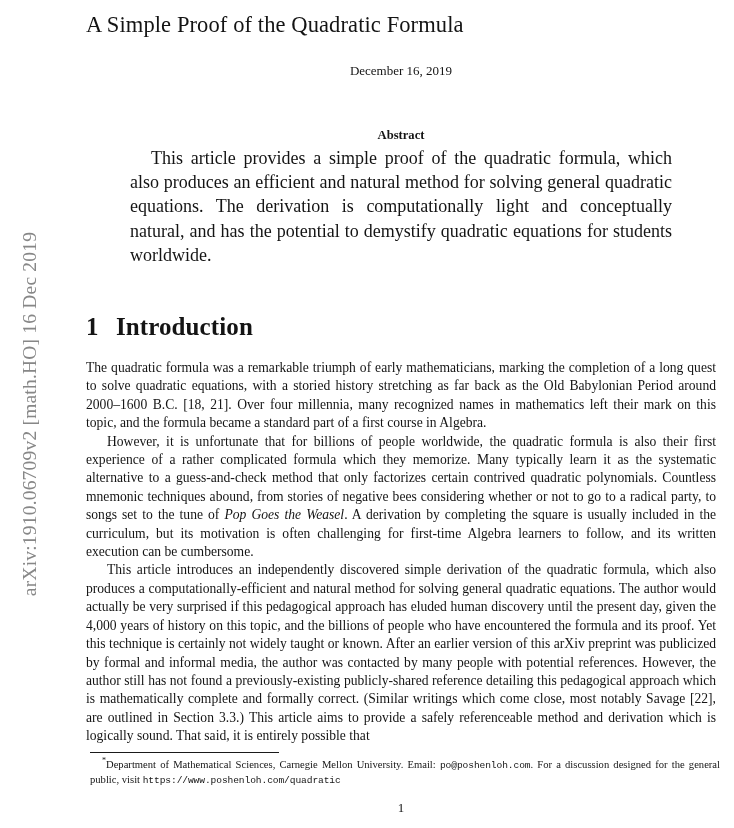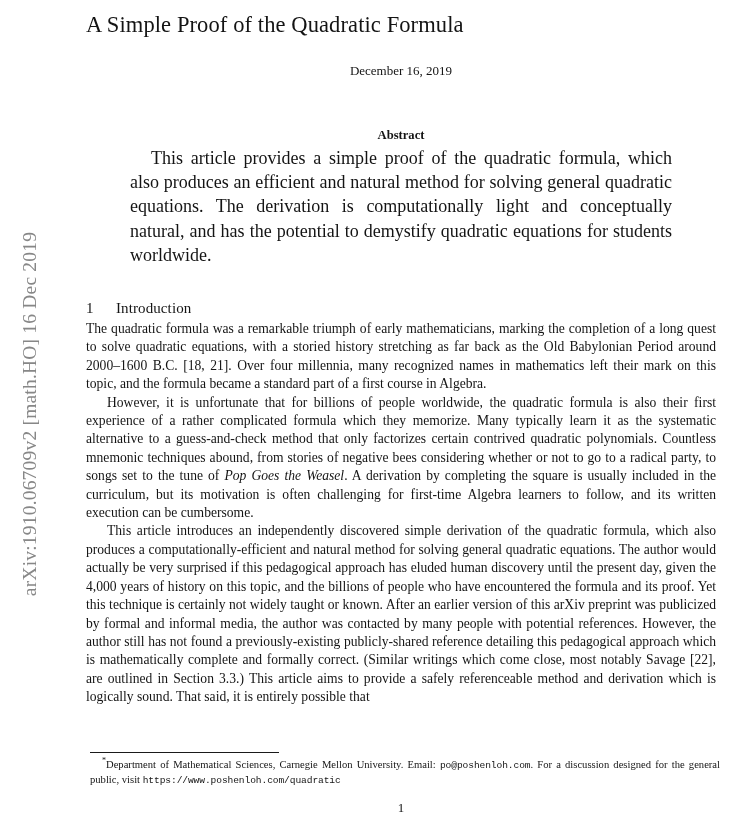--- a/index.html
+++ b/index.html
@@ -86,39 +86,39 @@
   .abstract-body {
     font-size: 18px;
     line-height: 1.345;
     text-align: justify;
     text-indent: 21px;
     hyphens: manual;
   }
 
   
   .section-heading {
-    margin: 33px 0 0 0;
-    font-size: 15px;
-    font-weight: normal;
+    margin: 46px 0 0 0;
+    font-size: 25px;
+    font-weight: bold;
     letter-spacing: 0.1px;
   }
   .section-heading .sec-num {
     display: inline-block;
     min-width: 30px;
   }
 
   .body-text {
     font-size: 13.6px;
     line-height: 1.355;
     text-align: justify;
     margin: 0;
     hyphens: manual;
   }
   .body-text.first {
-    margin-top: 3px;
+    margin-top: 18px;
     text-indent: 0;
   }
   .body-text.cont {
     text-indent: 21px;
   }
   .body-text i {
     font-style: italic;
   }
 
   

